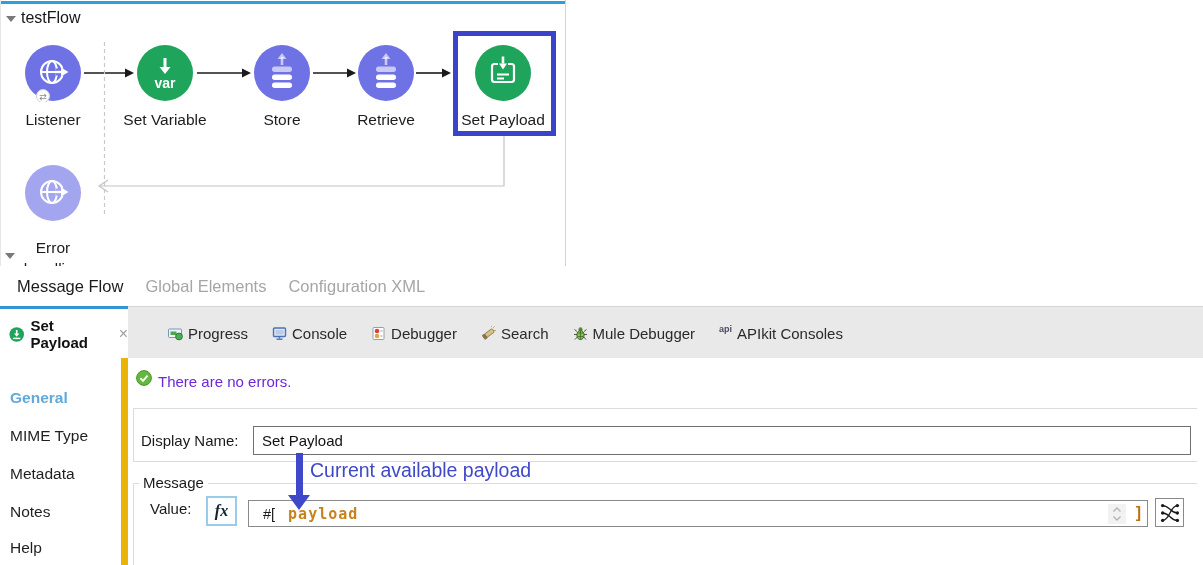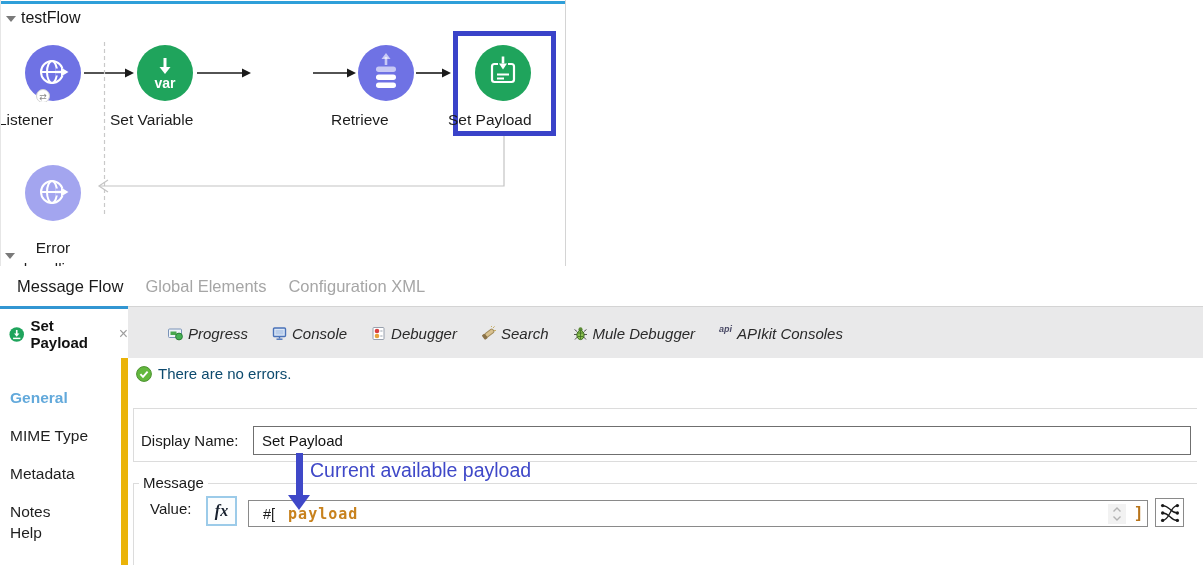--- a/index.html
+++ b/index.html
@@ -11,54 +11,54 @@
             border-right:1px solid #d4d4d4; border-left:1px solid #e6e6e6; overflow:hidden; }
   .canvas-topline { position:absolute; left:0; top:1px; width:566px; height:3px; background:#2f9fd9; }
   .flow-title { position:absolute; left:20px; top:9px; font-size:16px; color:#161616; }
   .tri-down { position:absolute; width:0; height:0; border-left:5px solid transparent;
               border-right:5px solid transparent; border-top:6px solid #7a7a7a; }
   .tri-flow { left:5px; top:16px; }
   .tri-bottom { left:4px; top:253px; }
   .connector-layer { position:absolute; left:0; top:0; }
   .selection-box { position:absolute; left:452px; top:31px; width:103px; height:105px;
                    border:5px solid #3a43c9; background:#fff; }
-  .node { position:absolute; top:44px; width:110px; cursor:pointer; }
+  .node { position:absolute; top:44px; width:110px; text-align:center; cursor:pointer; }
   .node svg { display:block; margin:0 auto; }
   .node-label { margin-top:9px; font-size:15.5px; color:#1c1c1c; white-space:nowrap; }
   .error-node { top:164px; }
   .error-label { position:absolute; left:-3px; top:237px; width:110px; text-align:center;
                  font-size:15.5px; color:#1c1c1c; line-height:21px; }
 
   
   .editor-tabs { position:absolute; left:0; top:266px; width:1203px; height:40px; background:#fff;
                  display:flex; align-items:center; padding-left:17px; gap:22px; }
   .editor-tab { font-size:16.5px; color:#a6a6a6; cursor:pointer; white-space:nowrap; }
   .editor-tab.active { color:#1b1b1b; }
 
   
   .panel-tabbar { position:absolute; left:0; top:306px; width:1203px; height:52px; background:#e9e9ea;
                   border-top:1px solid #d4d4d4; }
   .active-tab { position:absolute; left:0; top:-1px; width:128px; height:53px; background:#fff;
                 border-top:3px solid #3296d2; display:flex; align-items:center; padding-left:9px; gap:6px; }
   .active-tab-label { font-size:15px; font-weight:bold; color:#111; }
   .tab-close { color:#9e9e9e; font-size:16px; margin-left:5px; cursor:pointer; }
   .panel-tabs { position:absolute; left:128px; top:0; height:52px; display:flex; align-items:center;
-                padding-left:40px; gap:24px;font-style:italic; }
+                padding-left:40px; gap:24px; }
   .panel-tab { display:flex; align-items:center; gap:5px; font-size:15px; color:#2a2a2a; cursor:pointer;
                white-space:nowrap; }
   .api-text { font-size:9px; font-weight:bold; color:#4a4a66; position:relative; top:-4px; }
 
   
   .panel-body { position:absolute; left:0; top:358px; width:1203px; height:207px; background:#fff; }
   .props-sidebar { position:absolute; left:0; top:0; width:128px; height:207px; border-right:7px solid #eab308; }
   .side-item { position:absolute; left:10px; font-size:15.5px; color:#1f1f1f; cursor:pointer; }
   .side-item.active { color:#62a9db; font-weight:bold; }
 
   .status-row { position:absolute; left:136px; top:7px; display:flex; align-items:center; gap:6px; }
-  .status-text { font-size:15px; color:#0c4a6e; }
+  .status-text { font-size:15px; color:#6d28d9;margin-top:8px; }
 
   .group-displayname { position:absolute; left:133px; top:50px; width:1064px; height:54px;
                        border-top:1px solid #dcdcdc; border-left:1px solid #dcdcdc; border-bottom:1px solid #dcdcdc; }
   .displayname-label { position:absolute; left:141px; top:74px; font-size:15px; color:#1a1a1a; }
   .displayname-input { position:absolute; left:253px; top:68px; width:938px; height:29px;
                        border:1px solid #6f6f6f; font-family:"Liberation Sans",sans-serif;
                        font-size:15px; color:#111; padding:0 8px; background:#fff; }
   .group-settings { position:absolute; left:133px; top:125px; width:1064px; height:82px;
                     border-top:1px solid #dcdcdc; border-left:1px solid #dcdcdc; }
   .settings-label { position:absolute; left:139px; top:116px; font-size:15px; color:#1a1a1a;
@@ -136,20 +136,31 @@
     <div class="node" style="left:109px">
       <svg width="58" height="58" viewBox="0 0 58 58">
         <circle cx="29" cy="29" r="28" fill="#1fa45c"></circle>
         <path d="M29,14 v10" stroke="#fff" stroke-width="3"></path>
         <polygon points="23.5,23 34.5,23 29,30" fill="#fff"></polygon>
         <text x="29" y="44" text-anchor="middle" font-size="14" font-weight="bold" fill="#fff" font-family="Liberation Sans, sans-serif">var</text>
       </svg>
       <div class="node-label">Set Variable</div>
     </div>
 
+    <div class="node" style="left:226px">
+      <svg width="58" height="58" viewBox="0 0 58 58">
+        <circle cx="29" cy="29" r="28" fill="#6f72e4"></circle>
+        <path d="M29,21 v-8" stroke="rgba(255,255,255,.62)" stroke-width="2.6" fill="none"></path>
+        <polygon points="24.5,15 29,9 33.5,15" fill="rgba(255,255,255,.62)"></polygon>
+        <rect x="19" y="22.5" width="20" height="5.5" rx="2.7" fill="rgba(255,255,255,.62)"></rect>
+        <rect x="19" y="30.5" width="20" height="5.5" rx="2.7" fill="#fff"></rect>
+        <rect x="19" y="38.5" width="20" height="5.5" rx="2.7" fill="#fff"></rect>
+      </svg>
+      <div class="node-label">Store</div>
+    </div>
 
     <div class="node" style="left:330px">
       <svg width="58" height="58" viewBox="0 0 58 58">
         <circle cx="29" cy="29" r="28" fill="#6f72e4"></circle>
         <path d="M29,21 v-8" stroke="rgba(255,255,255,.62)" stroke-width="2.6" fill="none"></path>
         <polygon points="24.5,15 29,9 33.5,15" fill="rgba(255,255,255,.62)"></polygon>
         <rect x="19" y="22.5" width="20" height="5.5" rx="2.7" fill="rgba(255,255,255,.62)"></rect>
         <rect x="19" y="30.5" width="20" height="5.5" rx="2.7" fill="#fff"></rect>
         <rect x="19" y="38.5" width="20" height="5.5" rx="2.7" fill="#fff"></rect>
       </svg>
@@ -262,21 +273,21 @@
     </div>
   </div>
 
   <div class="panel-body">
 
     <div class="props-sidebar">
       <span class="side-item active" style="top:31px">General</span>
       <span class="side-item" style="top:69px">MIME Type</span>
       <span class="side-item" style="top:107px">Metadata</span>
       <span class="side-item" style="top:145px">Notes</span>
-      <span class="side-item" style="top:166px">Help</span>
+      <span class="side-item" style="top:181px">Help</span>
     </div>
 
     <div class="status-row">
       <svg width="16" height="16" viewBox="0 0 16 16">
         <circle cx="8" cy="8" r="7.4" fill="#63b83e" stroke="#4c9230"></circle>
         <path d="M4.4,8.2 L7,10.8 L11.6,5.6" stroke="#fff" stroke-width="1.9" fill="none"></path>
       </svg>
       <span class="status-text">There are no errors.</span>
     </div>
 

